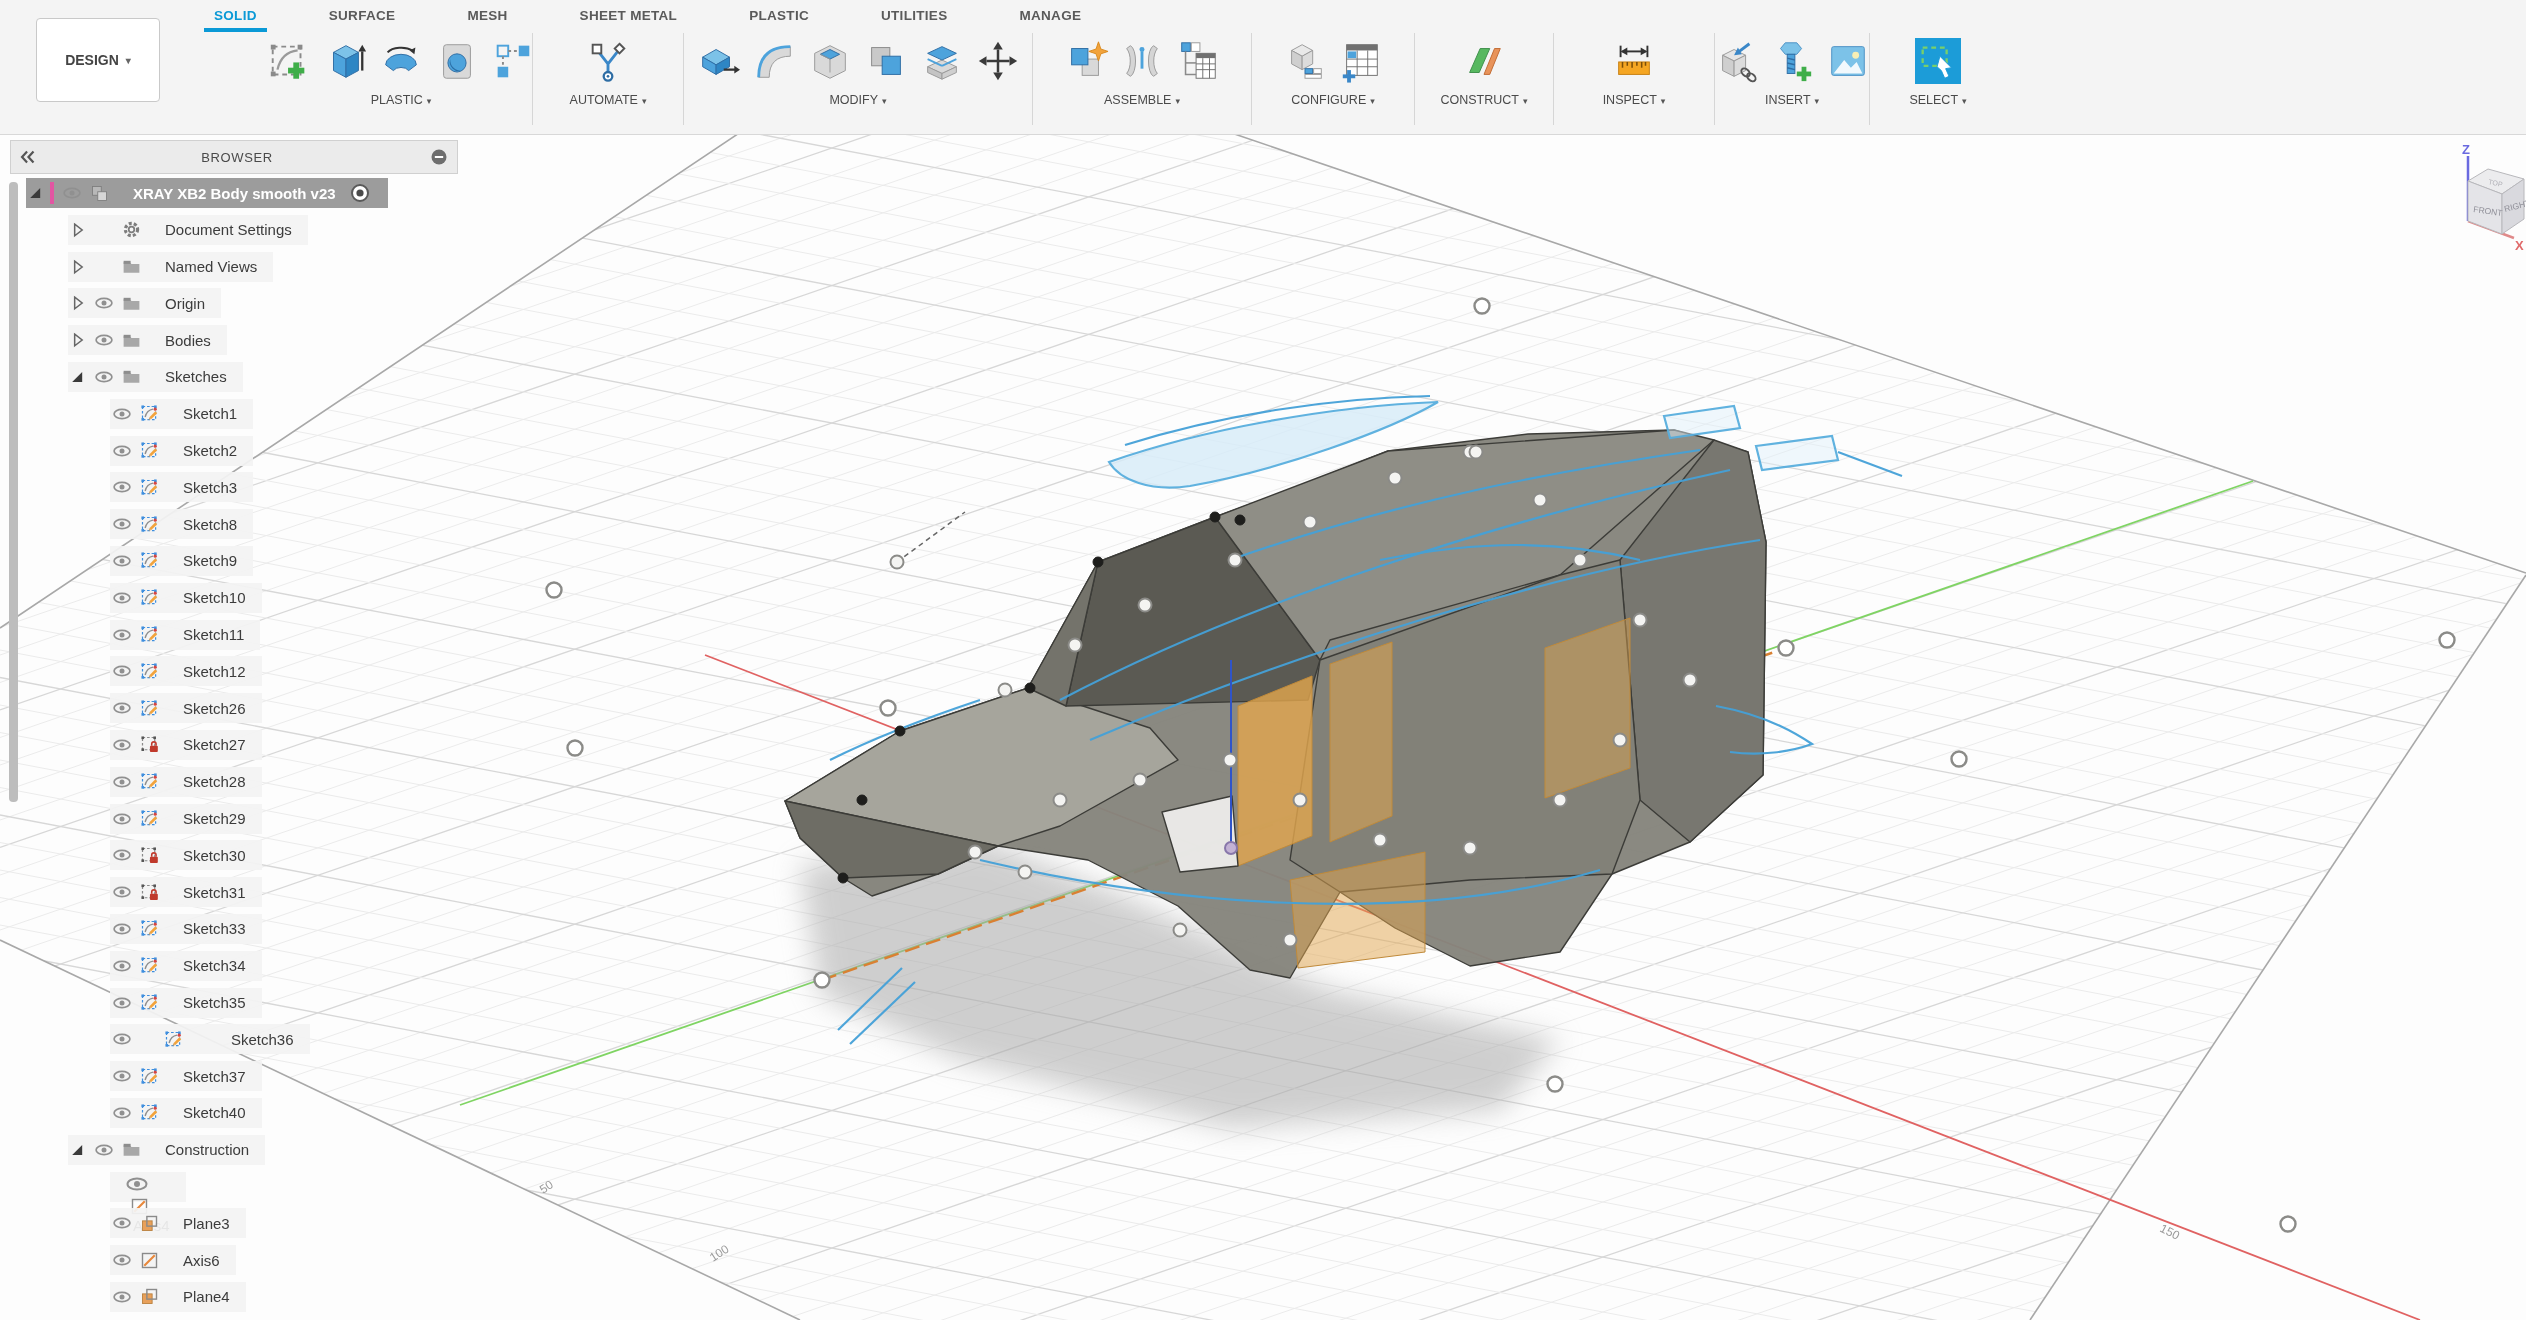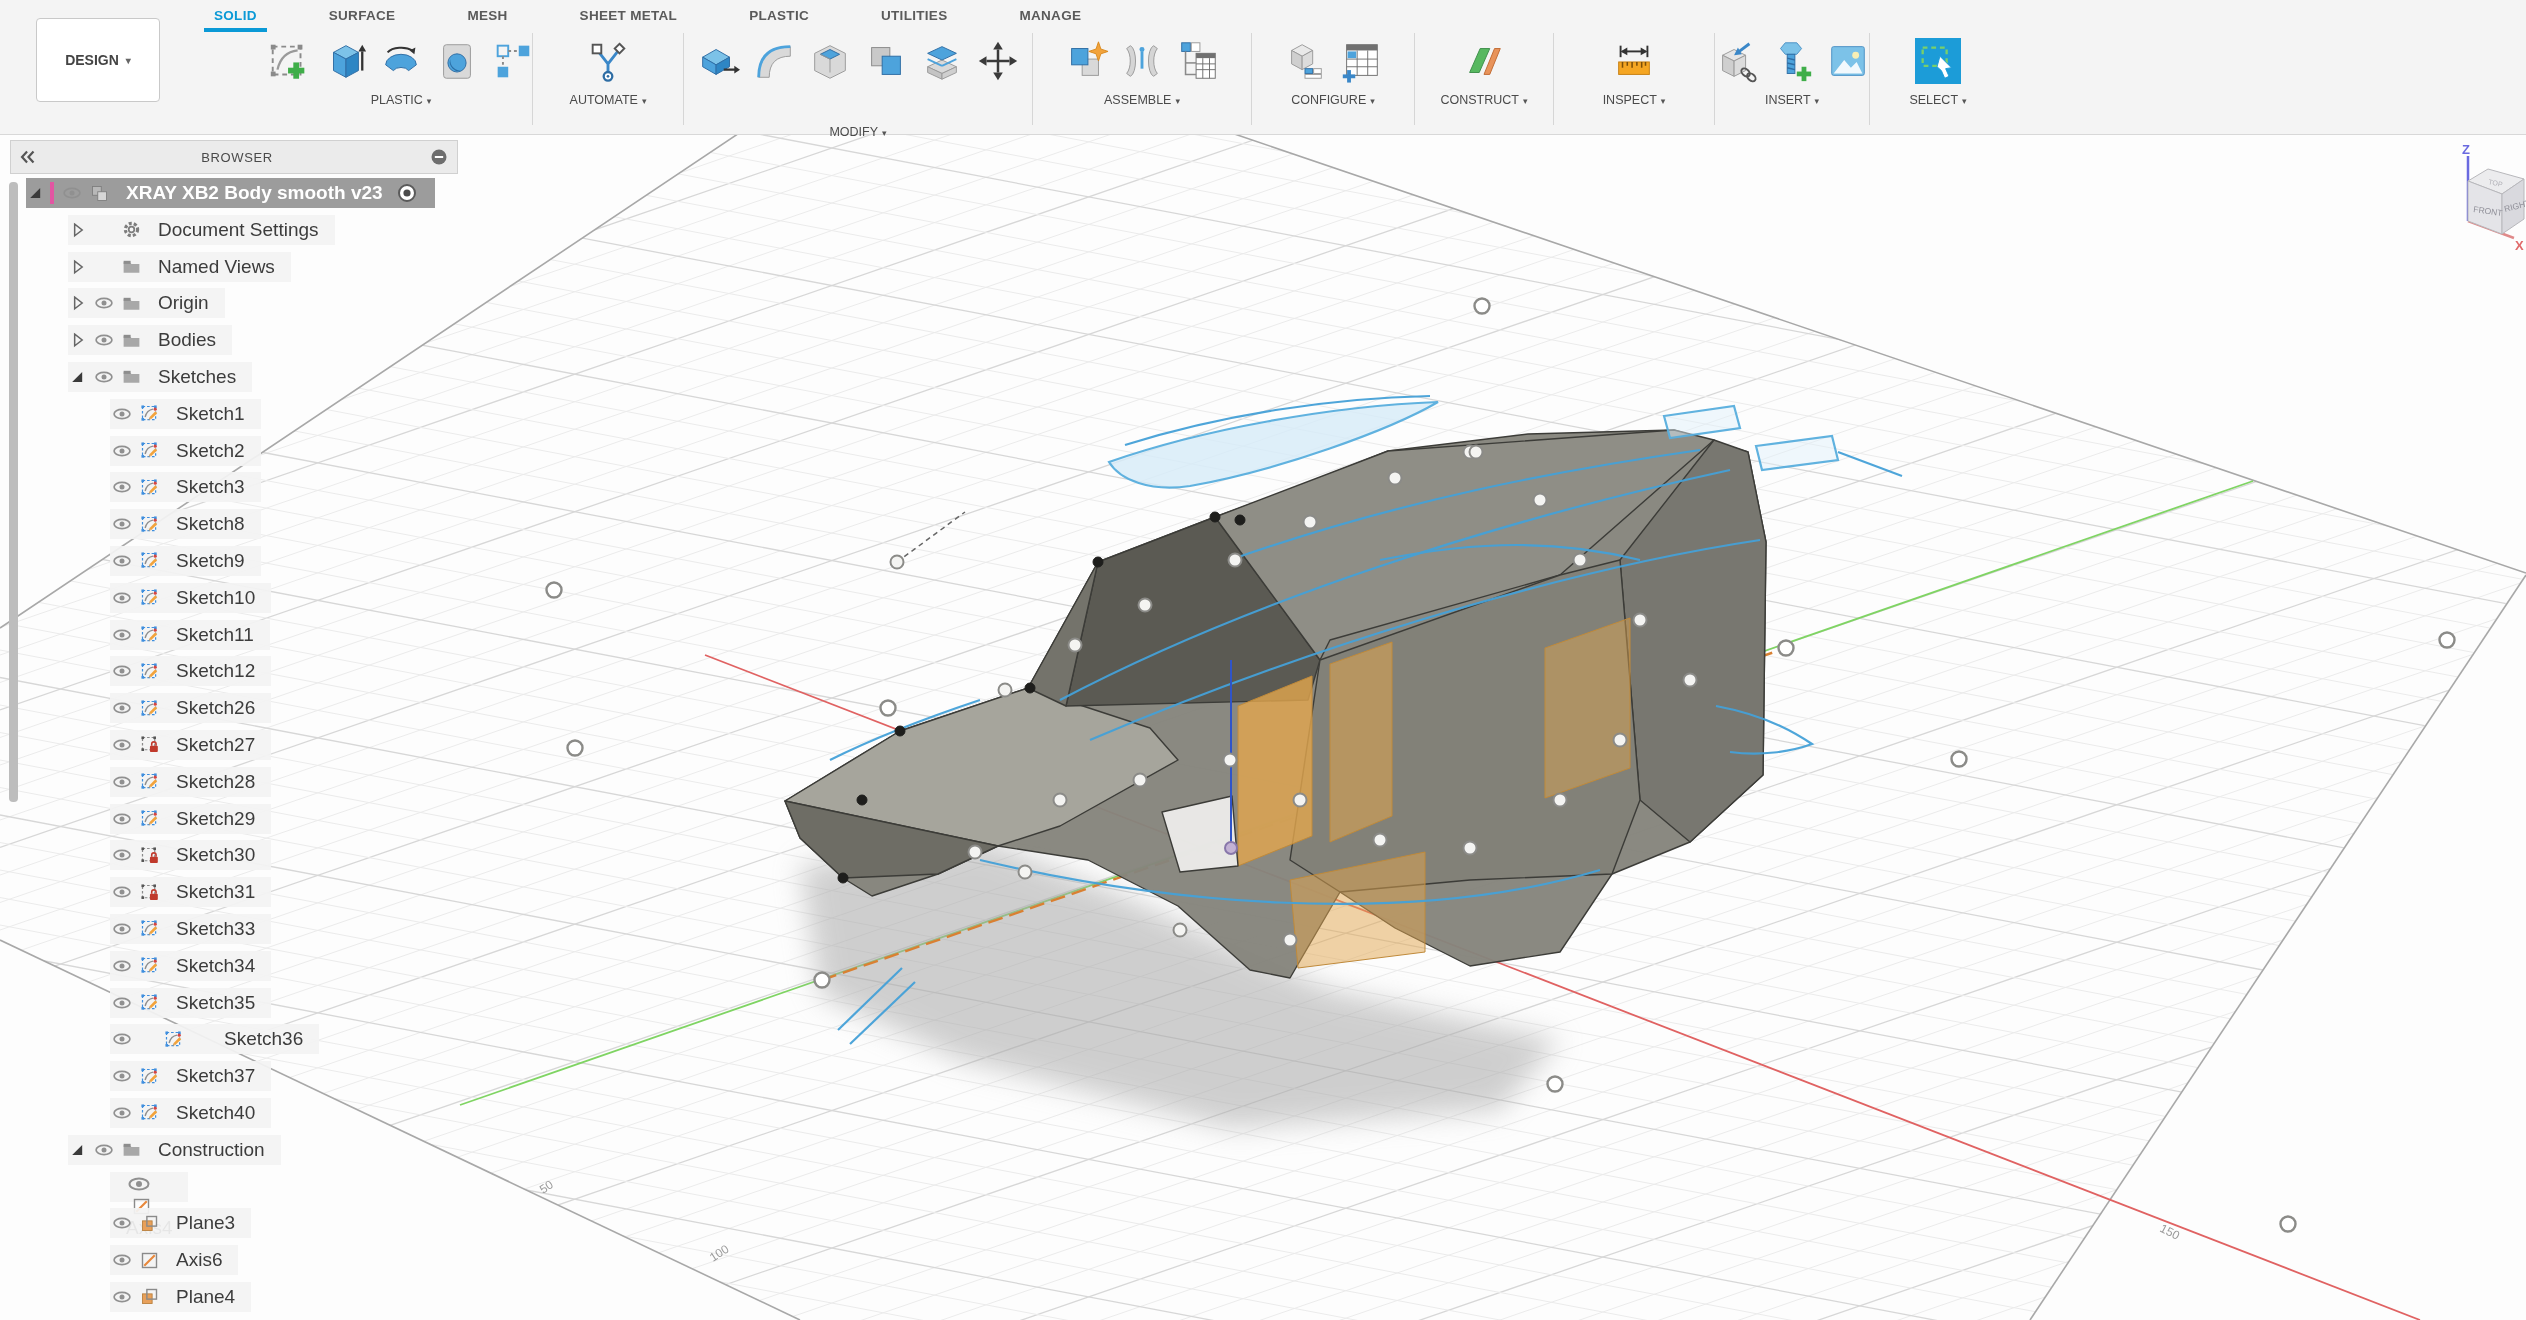--- a/index.html
+++ b/index.html
@@ -29,21 +29,21 @@
   #browser{position:absolute;left:0;top:134px;width:480px;z-index:10;}
   #browser-header{position:absolute;left:10px;top:6px;width:446px;height:32px;background:#ebebeb;border:1px solid #d0d0d0;
     display:flex;align-items:center;font-size:13px;color:#4a4a4a;letter-spacing:.6px;}
   #browser-header .hicon{width:22px;height:22px;margin:0 6px;}
   #browser-header .title{flex:1;text-align:center;}
   #browser-header .minbtn{width:20px;height:20px;margin-right:8px;cursor:default;}
   #browser-scroll{position:absolute;left:9px;top:48px;width:9px;height:620px;background:#bdbdbd;border-radius:4px;}
   #tree{position:absolute;left:0;top:44px;display:flex;flex-direction:column;gap:6.8px;}
   .trow{height:30px;display:flex;align-items:center;background:rgba(243,243,243,.93);width:max-content;padding-right:16px;}
   .trow.selected{background:#9c9c9c;}
-  .trow .lbl{font-size:19px;color:#3c3c3c;margin-left:16px;white-space:nowrap;}
+  .trow .lbl{font-size:15px;color:#3c3c3c;margin-left:23px;white-space:nowrap;}
   .trow.selected .lbl{color:#fff;font-weight:700;}
   .tri{width:20px;height:20px;flex:0 0 20px;margin-right:4px;}
   .eye{width:24px;height:20px;flex:0 0 24px;margin-right:5px;cursor:default;}
   .nicon{width:21px;height:21px;flex:0 0 21px;}
   .pinkbar{width:4px;height:22px;background:#e255a2;margin-right:6px;flex:0 0 4px;}
   .radio{width:24px;height:24px;margin-left:12px;}
 
   
   #viewcube{position:absolute;right:0;top:140px;width:110px;height:120px;z-index:5;cursor:default;}
 </style>
@@ -359,21 +359,21 @@
           <div class="glabel"><span>PLASTIC</span><span class="caret">▾</span></div>
         </div>
         <div class="group" style="width: 150px;">
           <div class="icons">
             <svg class="ticon" viewBox="0 0 48 48">
               <use href="#t-automate"></use>
             </svg>
           </div>
           <div class="glabel"><span>AUTOMATE</span><span class="caret">▾</span></div>
         </div>
-        <div class="group" style="width: 348px; gap: 32px;">
+        <div class="group" style="width: 348px;">
           <div class="icons">
             <svg class="ticon" viewBox="0 0 48 48">
               <use href="#t-press-pull"></use>
             </svg>
             <svg class="ticon" viewBox="0 0 48 48">
               <use href="#t-fillet"></use>
             </svg>
             <svg class="ticon" viewBox="0 0 48 48">
               <use href="#t-shell"></use>
             </svg>

